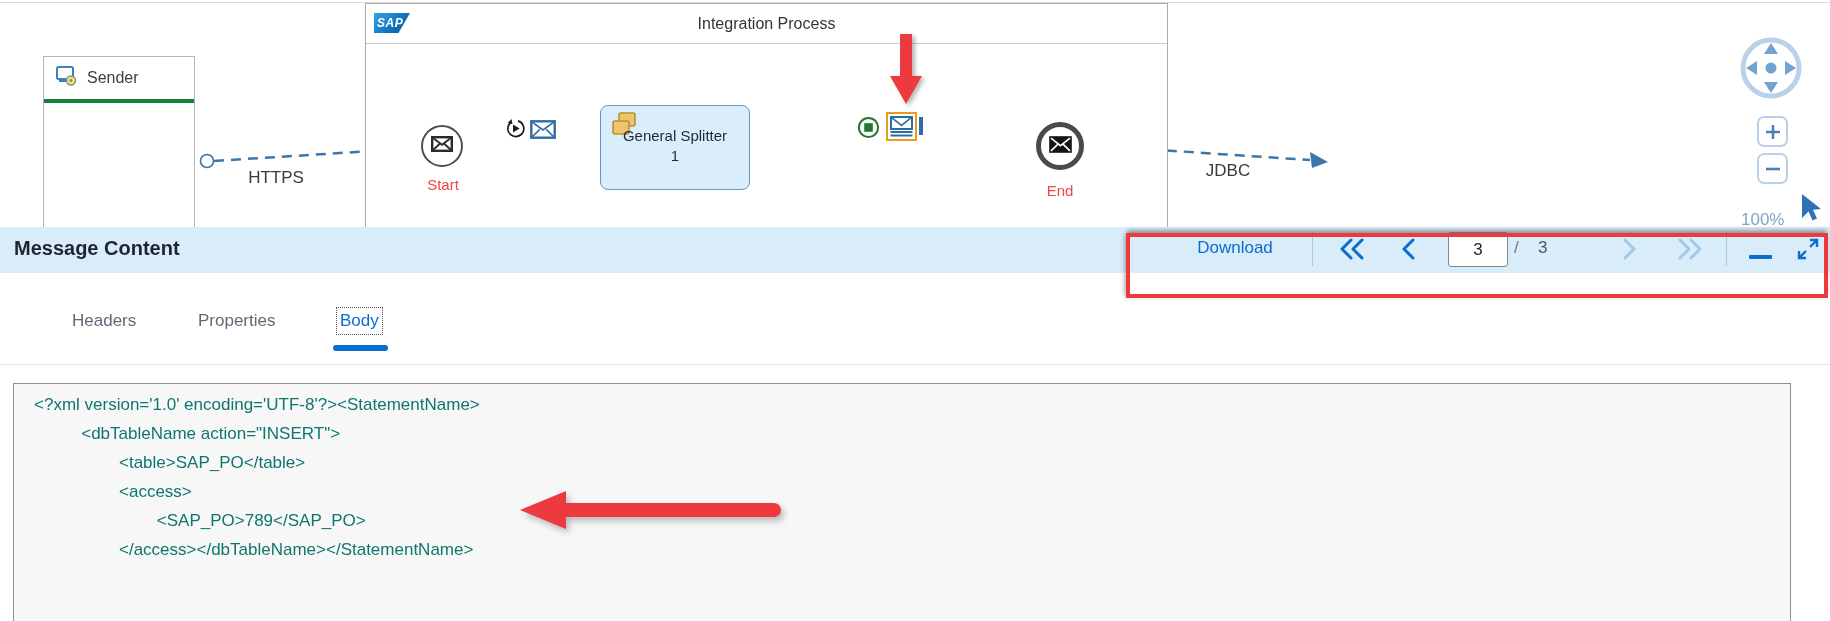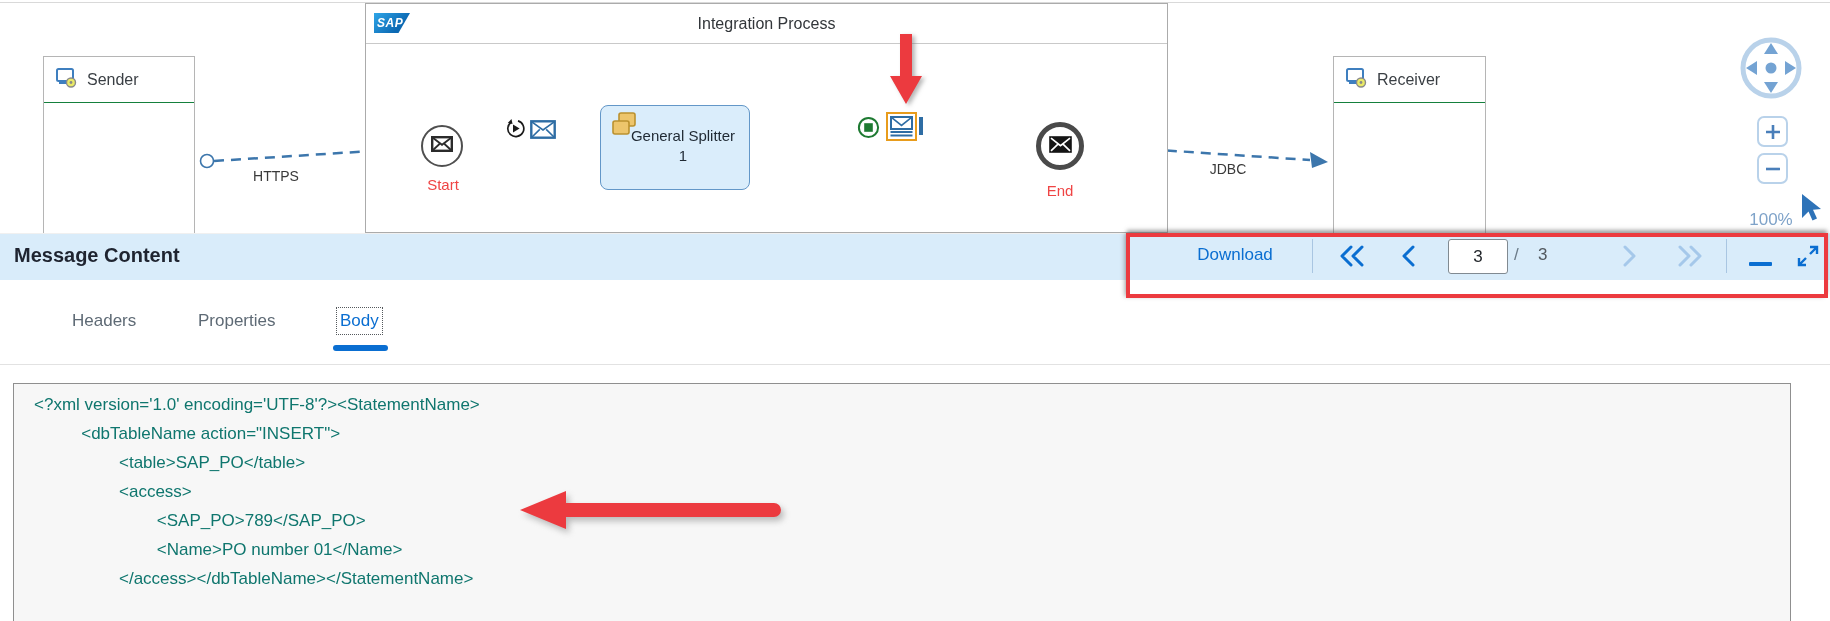--- a/index.html
+++ b/index.html
@@ -13,21 +13,21 @@
   }
   html,body{margin:0;padding:0;width:1830px;height:621px;overflow:hidden;background:#fff;
     font-family:"Liberation Sans","DejaVu Sans",sans-serif;}
   .abs{position:absolute;}
   #stage{position:relative;width:1830px;height:621px;background:#fff;}
 
   
   #diagram{left:0;top:0;width:1830px;height:233px;background:#fff;}
   .top-rule{left:0;top:2px;width:1830px;height:1px;background:#d9d9d9;}
   .participant{background:#fff;border:1px solid #b5b5b5;}
-  .participant .p-head{height:46px;border-bottom:1px solid #15803d;display:flex;align-items:center;gap:10px;padding-left:12px;box-sizing:border-box;}
+  .participant .p-head{height:46px;border-bottom:4px solid #15803d;display:flex;align-items:center;gap:10px;padding-left:12px;box-sizing:border-box;}
   .p-label{font-size:16px;color:#3a3f44;}
   #sender-box{left:43px;top:56px;width:150px;height:177px;}
   #receiver-box{left:1333px;top:56px;width:151px;height:177px;}
 
   #ip-box{left:365px;top:3px;width:803px;height:230px;border:1px solid #ababab;background:#fff;box-sizing:border-box;}
   #ip-head{position:absolute;left:0;top:0;width:100%;height:40px;border-bottom:1px solid #c9c9c9;box-sizing:border-box;}
   #ip-title{position:absolute;left:0;top:0;width:100%;height:40px;display:flex;align-items:center;justify-content:center;font-size:16px;color:#32363a;}
   #sap-logo{position:absolute;left:8px;top:9px;width:36px;height:20px;background:linear-gradient(135deg,#2fa6e8 0%,#0c69b3 70%);
     clip-path:polygon(0 0,100% 0,68% 100%,0 100%);color:#fff;font-size:12px;font-weight:bold;font-style:italic;
     display:flex;align-items:center;padding-left:3px;box-sizing:border-box;letter-spacing:.5px;}
@@ -35,53 +35,53 @@
   .node-label{font-size:15px;color:#ef4444;text-align:center;}
   #start-node{left:421px;top:125px;width:42px;height:42px;border:2px solid #4f4f4f;border-radius:50%;background:#fff;
     display:flex;align-items:center;justify-content:center;box-sizing:border-box;}
   #end-node{left:1036px;top:122px;width:48px;height:48px;border:5px solid #4a4a4a;border-radius:50%;background:#fff;
     display:flex;align-items:center;justify-content:center;box-sizing:border-box;}
   #start-label{left:413px;top:176px;width:60px;}
   #end-label{left:1030px;top:182px;width:60px;}
 
   #splitter-node{left:600px;top:105px;width:150px;height:85px;background:var(--node-blue-fill);
     border:1.5px solid var(--node-blue-border);border-radius:8px;box-sizing:border-box;}
-  #splitter-text{position:absolute;left:0;top:20px;width:100%;text-align:center;font-size:15px;color:#1f2933;line-height:20px;padding-left:8px;}
+  #splitter-text{position:absolute;left:0;top:20px;width:100%;text-align:center;font-size:15px;color:#1f2933;line-height:20px;}
   #splitter-icon{position:absolute;left:10px;top:5px;}
 
-  .conn-label{font-size:14px;color:#3a3a3a;text-align:center;}
+  .conn-label{font-size:17px;color:#3a3a3a;text-align:center;}
   #https-label{left:244px;top:168px;width:64px;}
   #jdbc-label{left:1196px;top:161px;width:64px;}
 
   .mini-icon{display:flex;align-items:center;justify-content:center;}
   #retry-icon{left:506px;top:119px;}
   #msg-icon{left:530px;top:120px;}
   #stop-icon{left:857px;top:116px;}
   #selected-msg-icon{left:886px;top:112px;width:31px;height:29px;border:2.5px solid #e89c1c;background:#fff;box-sizing:border-box;
     display:flex;align-items:center;justify-content:center;}
   #cursor-bar{left:919px;top:117px;width:4px;height:18px;background:#2e6da4;}
 
   
   #pan-control{left:1736px;top:33px;}
   .zoom-btn{width:31px;height:31px;border:2px solid #b9d2ea;border-radius:7px;background:#fff;
     display:flex;align-items:center;justify-content:center;box-sizing:border-box;}
   #zoom-in{left:1757px;top:116px;}
   #zoom-out{left:1757px;top:153px;}
-  #zoom-level{left:1741px;top:210px;width:60px;text-align:center;font-size:17px;color:#7fa3c9;}
+  #zoom-level{left:1741px;top:210px;width:60px;font-size:17px;color:#7fa3c9;}
   #cursor-icon{left:1799px;top:193px;}
 
   
   #strip{left:0;top:233px;width:1830px;height:9px;background:#f0f0f0;}
   #strip-line{left:150px;top:236px;width:1550px;height:2px;
     background:linear-gradient(90deg,rgba(31,95,169,0) 0%,rgba(31,95,169,.85) 46%,rgba(31,95,169,.85) 54%,rgba(31,95,169,0) 100%);}
   #strip-dots{left:912px;top:233px;width:24px;height:8px;
     background:repeating-linear-gradient(90deg,#1f5fa9 0 2.5px,rgba(0,0,0,0) 2.5px 5.5px);}
 
   
-  #msg-bar{left:0;top:234px;width:1830px;height:46px;background:var(--panel-bar-bg);}
+  #msg-bar{left:0;top:227px;width:1830px;height:46px;background:var(--panel-bar-bg);}
   #msg-title{position:absolute;left:14px;top:10px;font-size:20px;font-weight:bold;color:#1f2430;}
   #download-link{position:absolute;left:1178px;top:11px;width:114px;text-align:center;font-size:17px;color:var(--accent-blue);cursor:pointer;}
   .vsep{position:absolute;top:5px;width:1px;height:34px;background:#a9c6e2;}
   .pager-btn{position:absolute;top:6px;width:36px;height:32px;display:flex;align-items:center;justify-content:center;cursor:pointer;}
   #page-input{position:absolute;left:1448px;top:5px;width:60px;height:35px;border:1px solid #818a91;border-radius:3px;
     background:#fff;font-size:17px;color:#24282c;text-align:center;box-sizing:border-box;font-family:"Liberation Sans",sans-serif;}
   #page-sep{position:absolute;left:1514px;top:11px;font-size:17px;color:#6a7a88;}
   #page-total{position:absolute;left:1538px;top:11px;font-size:17px;color:#51585e;}
   #minimize-btn{position:absolute;left:1742px;top:6px;width:36px;height:32px;display:flex;align-items:flex-end;justify-content:center;cursor:pointer;}
   #minimize-glyph{width:23px;height:4px;background:var(--accent-blue);border-radius:1px;margin-bottom:6px;}
@@ -136,33 +136,20 @@
             <rect x="1" y="1" width="16" height="12" rx="1.5" fill="none" stroke="#3f7fbf" stroke-width="2"></rect>
             <rect x="3" y="13" width="7" height="3" fill="#3f7fbf"></rect>
             <circle cx="15" cy="14.5" r="4.5" fill="#eaea66" stroke="#8a8a8a" stroke-width="1.4"></circle>
             <circle cx="15" cy="14.5" r="1.4" fill="#8a8a8a"></circle>
           </svg>
         </span>
         <span class="p-label">Sender</span>
       </div>
     </div>
 
-    <div id="receiver-box" class="participant abs">
-      <div class="p-head">
-        <span>
-          <svg width="21" height="20" viewBox="0 0 21 20">
-            <rect x="1" y="1" width="16" height="12" rx="1.5" fill="none" stroke="#3f7fbf" stroke-width="2"></rect>
-            <rect x="3" y="13" width="7" height="3" fill="#3f7fbf"></rect>
-            <circle cx="15" cy="14.5" r="4.5" fill="#eaea66" stroke="#8a8a8a" stroke-width="1.4"></circle>
-            <circle cx="15" cy="14.5" r="1.4" fill="#8a8a8a"></circle>
-          </svg>
-        </span>
-        <span class="p-label">Receiver</span>
-      </div>
-    </div>
 
     <div id="ip-box" class="abs">
       <div id="ip-head">
         <div id="ip-title">Integration Process</div>
         <div id="sap-logo">SAP</div>
       </div>
     </div>
 
     <div id="start-node" class="abs">
       <span>
@@ -311,21 +298,20 @@
     <div id="tab-underline"></div>
   </div>
 
   <div id="body-panel" class="abs">
     <div id="xml-box">
       <div class="xml-line">&lt;?xml version='1.0' encoding='UTF-8'?&gt;&lt;StatementName&gt;</div>
       <div class="xml-line">          &lt;dbTableName action="INSERT"&gt;</div>
       <div class="xml-line">                  &lt;table&gt;SAP_PO&lt;/table&gt;</div>
       <div class="xml-line">                  &lt;access&gt;</div>
       <div class="xml-line">                          &lt;SAP_PO&gt;789&lt;/SAP_PO&gt;</div>
-      <div class="xml-line">                          &lt;Name&gt;PO number 01&lt;/Name&gt;</div>
       <div class="xml-line">                  &lt;/access&gt;&lt;/dbTableName&gt;&lt;/StatementName&gt;</div>
     </div>
   </div>
 
   <div id="annot-rect" class="abs annot"></div>
   <svg id="annot-arrow-down" class="abs annot" width="34" height="72" viewBox="0 0 34 72">
     <path d="M11,0 H23 V42 H33 L17,70 L1,42 H11 Z" fill="#ec3a3f"></path>
   </svg>
   <svg id="annot-arrow-left" class="abs annot" width="264" height="40" viewBox="0 0 264 40">
     <path d="M0,20 L46,1 V13 H254 A7,7 0 0 1 254,27 H46 V39 Z" fill="#ec3a3f"></path>

